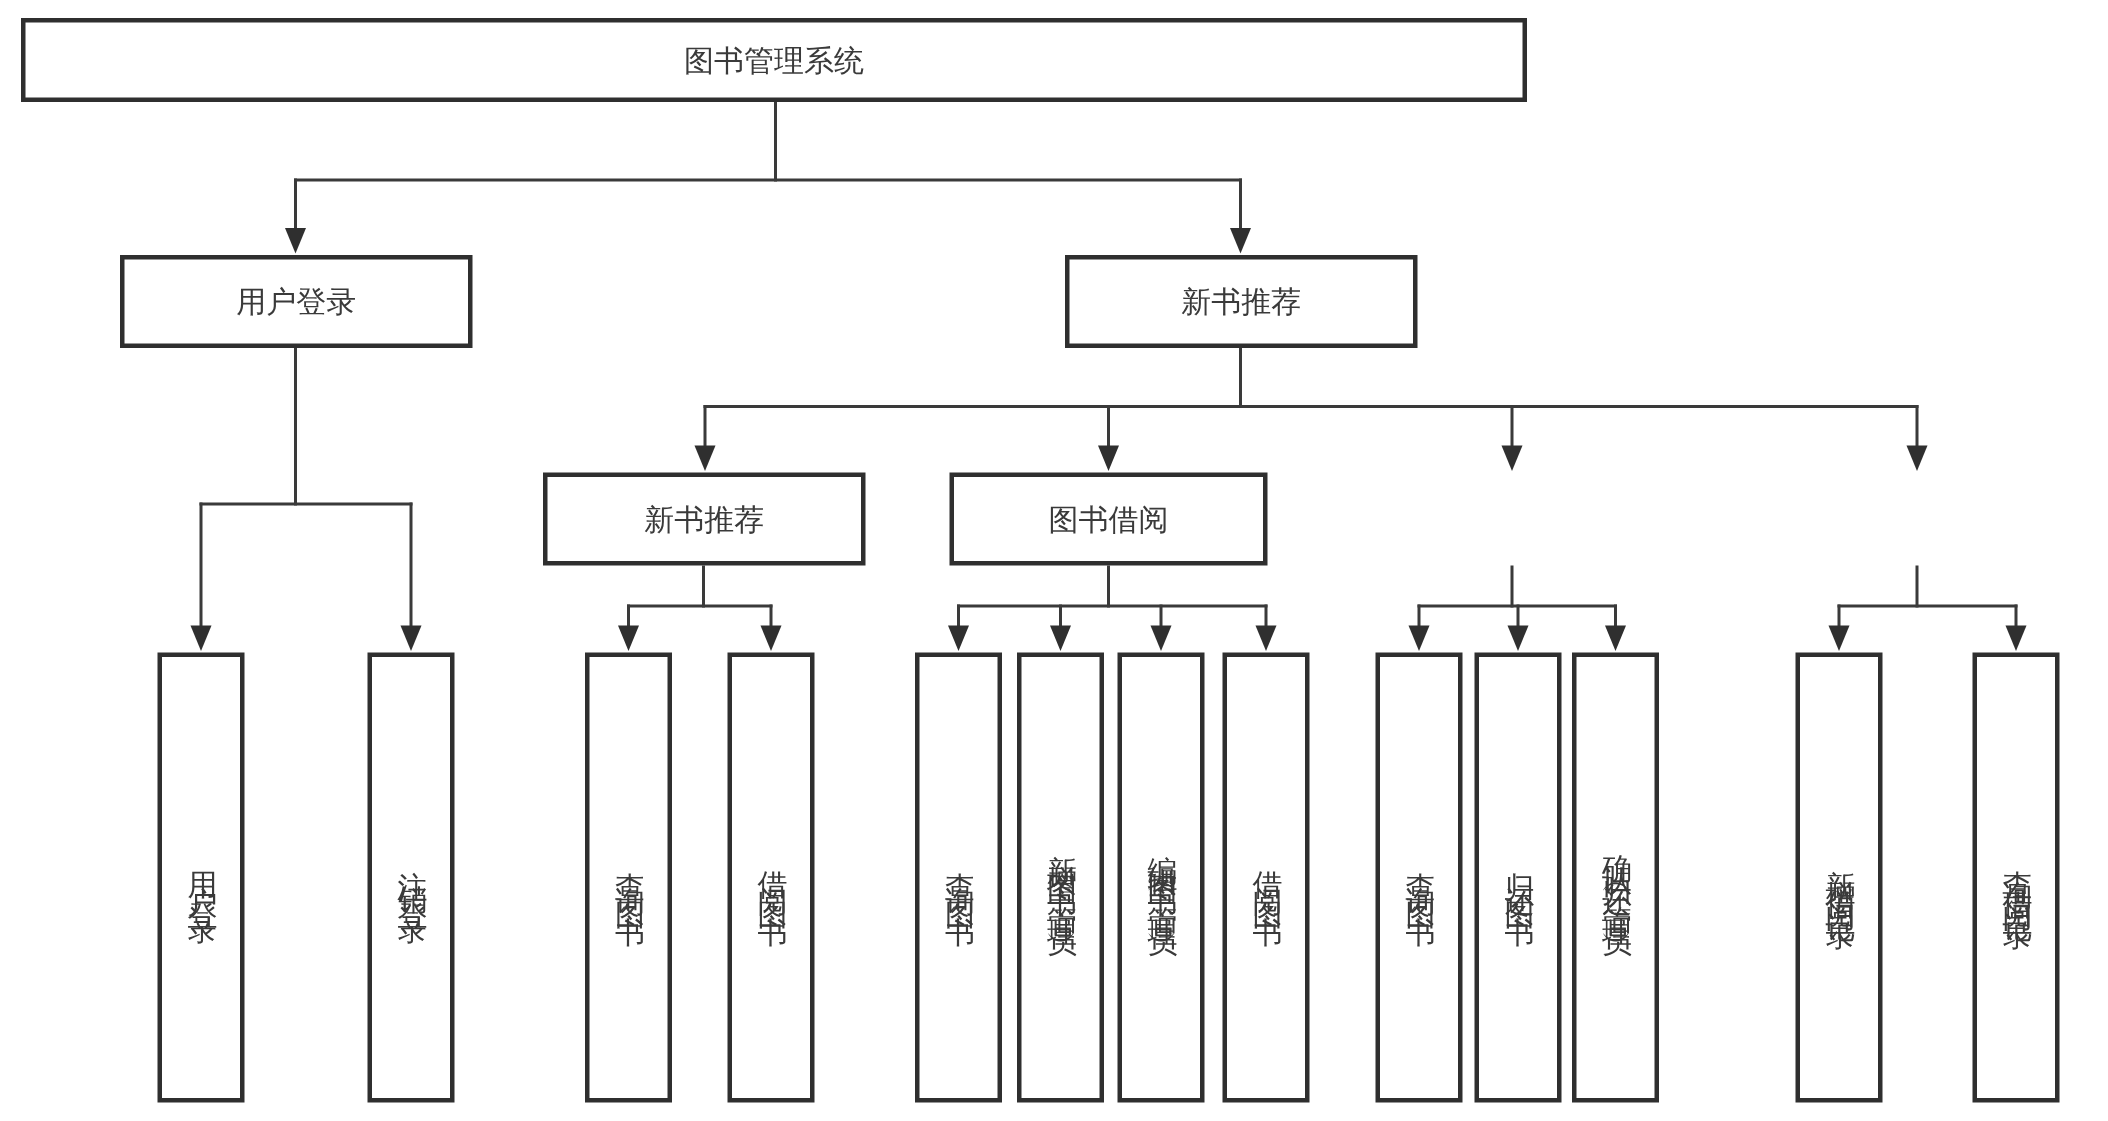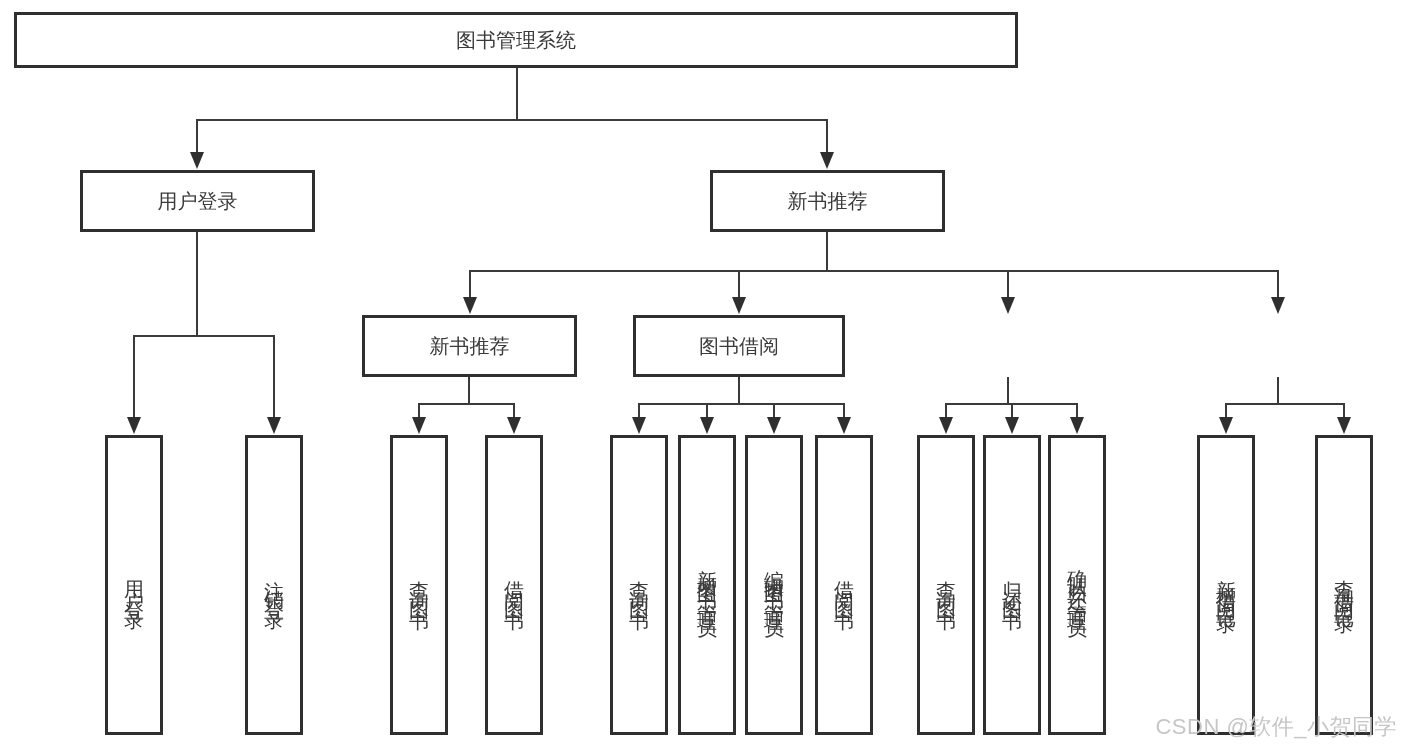--- a/index.html
+++ b/index.html
@@ -138,15 +138,14 @@
   <div class="box leaf leaf-long" style="left:745px;">编辑图书（管理员）</div>
   <div class="box leaf" style="left:815px;">借阅图书</div>
 
   <div class="box leaf" style="left:917px;">查询图书</div>
   <div class="box leaf" style="left:983px;">归还图书</div>
   <div class="box leaf leaf-long" style="left:1048px;">确认归还（管理员）</div>
 
   <div class="box leaf leaf-long" style="left:1197px;">新增借阅记录</div>
   <div class="box leaf leaf-long" style="left:1315px;">查询借阅记录</div>
 
-  <div class="watermark">CSDN @软件_小贺同学</div>
 
 </div>
 
 </body></html>

